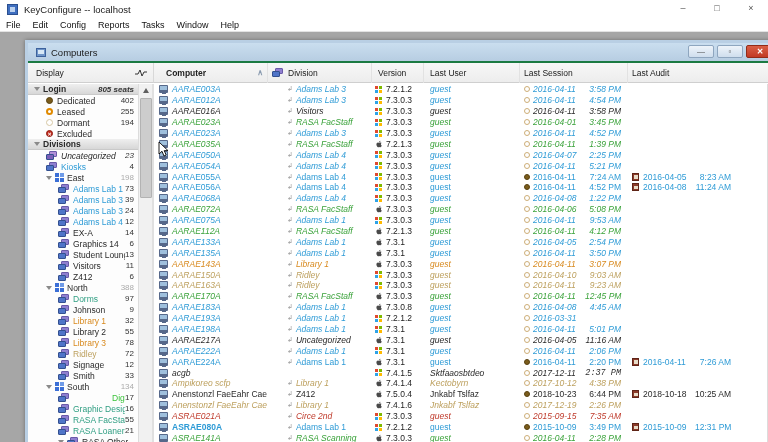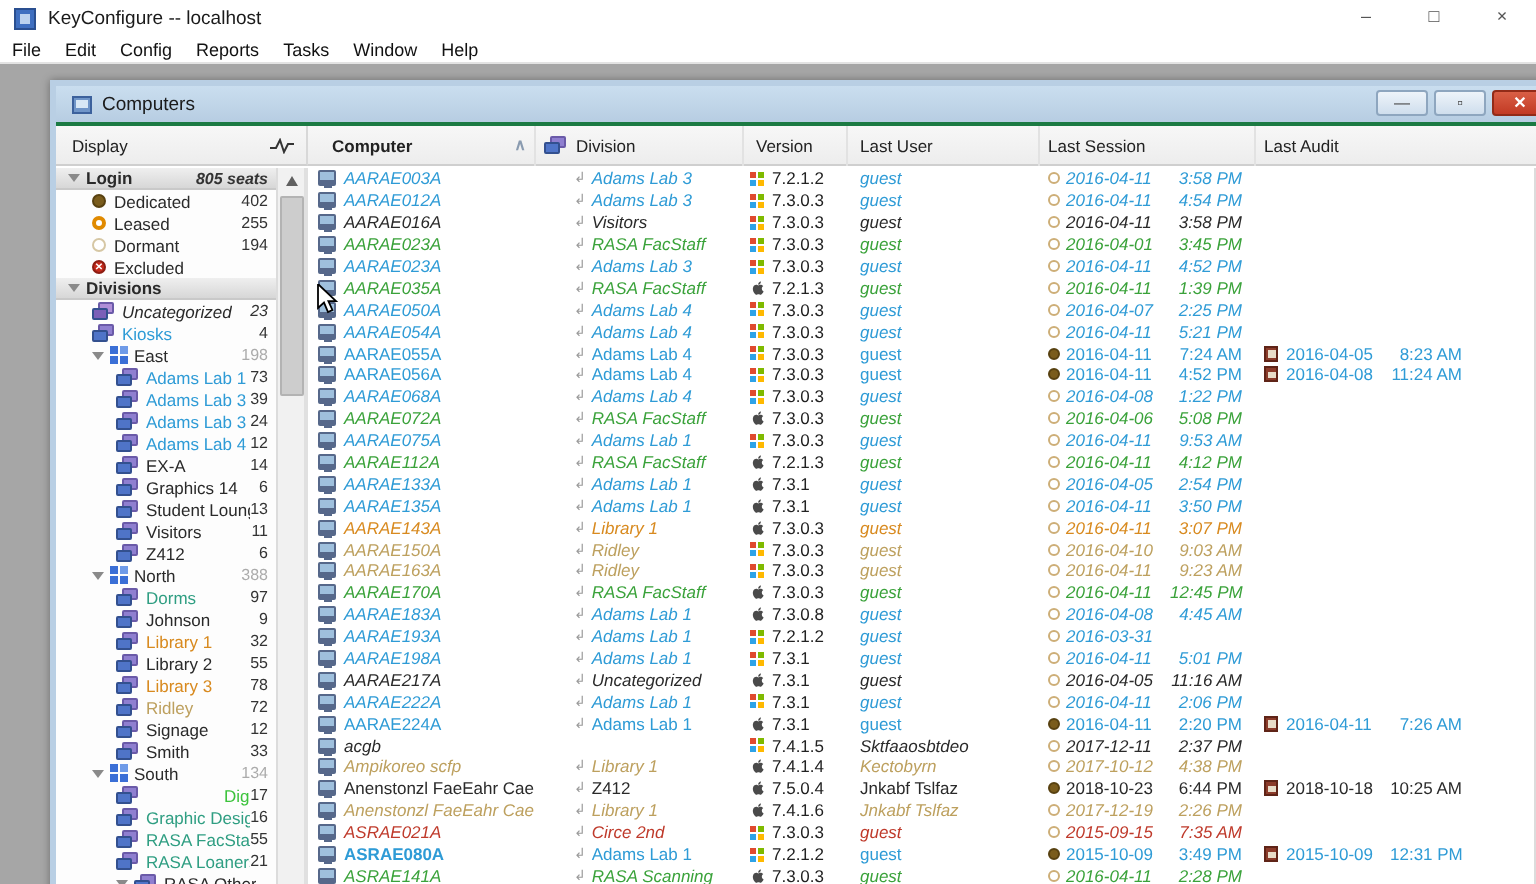--- a/index.html
+++ b/index.html
@@ -1170,21 +1170,21 @@
               <b></b>
             </span>
             <span>7.4.1.5</span>
           </span>
           <span class="cell c-user">
             <span class="it" style="color: rgb(42, 42, 42);">Sktfaaosbtdeo</span>
           </span>
           <span class="cell c-session">
             <span class="scirc s0"></span>
             <span class="sdate it" style="color: rgb(42, 42, 42);">2017-12-11</span>
-            <span class="stime it" style="color: rgb(42, 42, 42);">2:37 PM</span>
+            <span class="stime it" style="color: rgb(42, 42, 42); font-family: Liberation Mono, monospace;">2:37 PM</span>
           </span>
           <span class="cell c-audit"></span>
         </div>
         <div class="t-row">
           <span class="cell c-computer">
             <span class="mon1"></span>
             <span class="it" style="color: rgb(189, 160, 94);">Ampikoreo scfp</span>
           </span>
           <span class="cell c-division">
             <span class="divarrow">↲</span>

